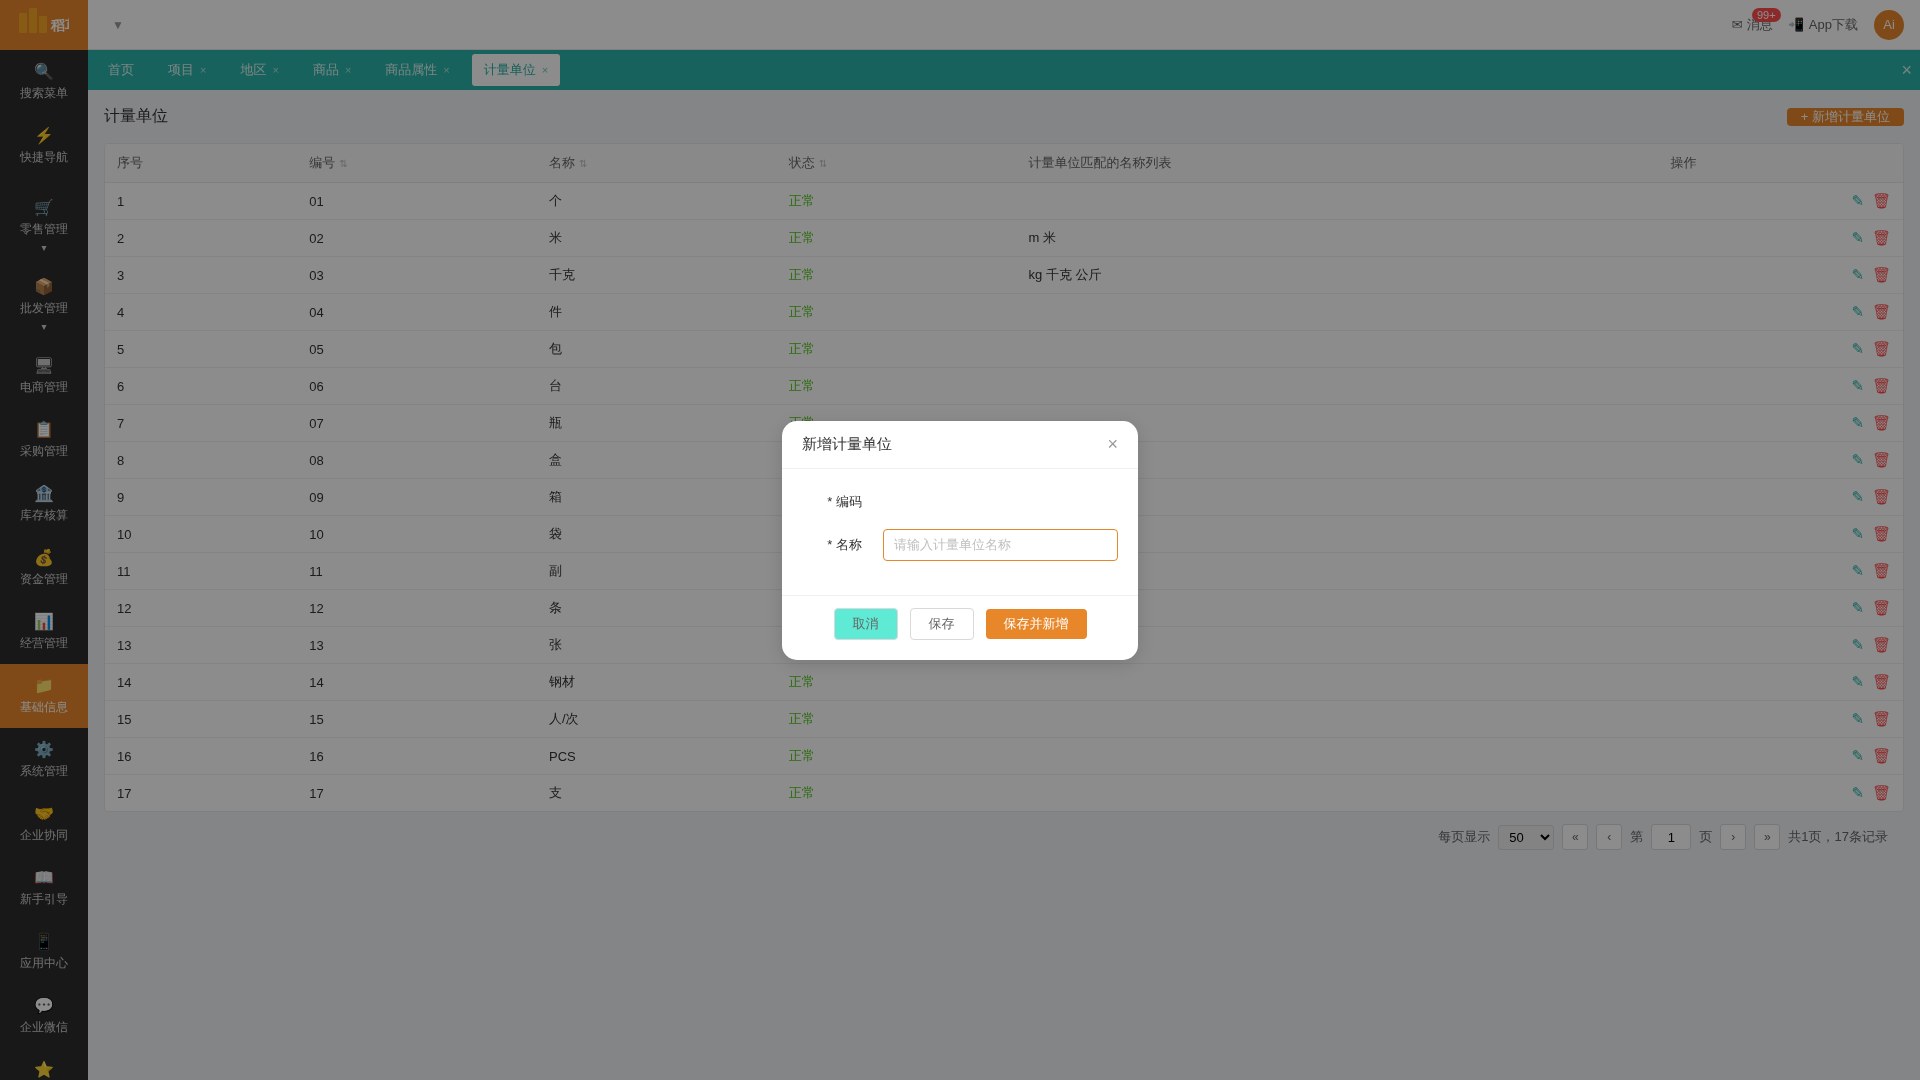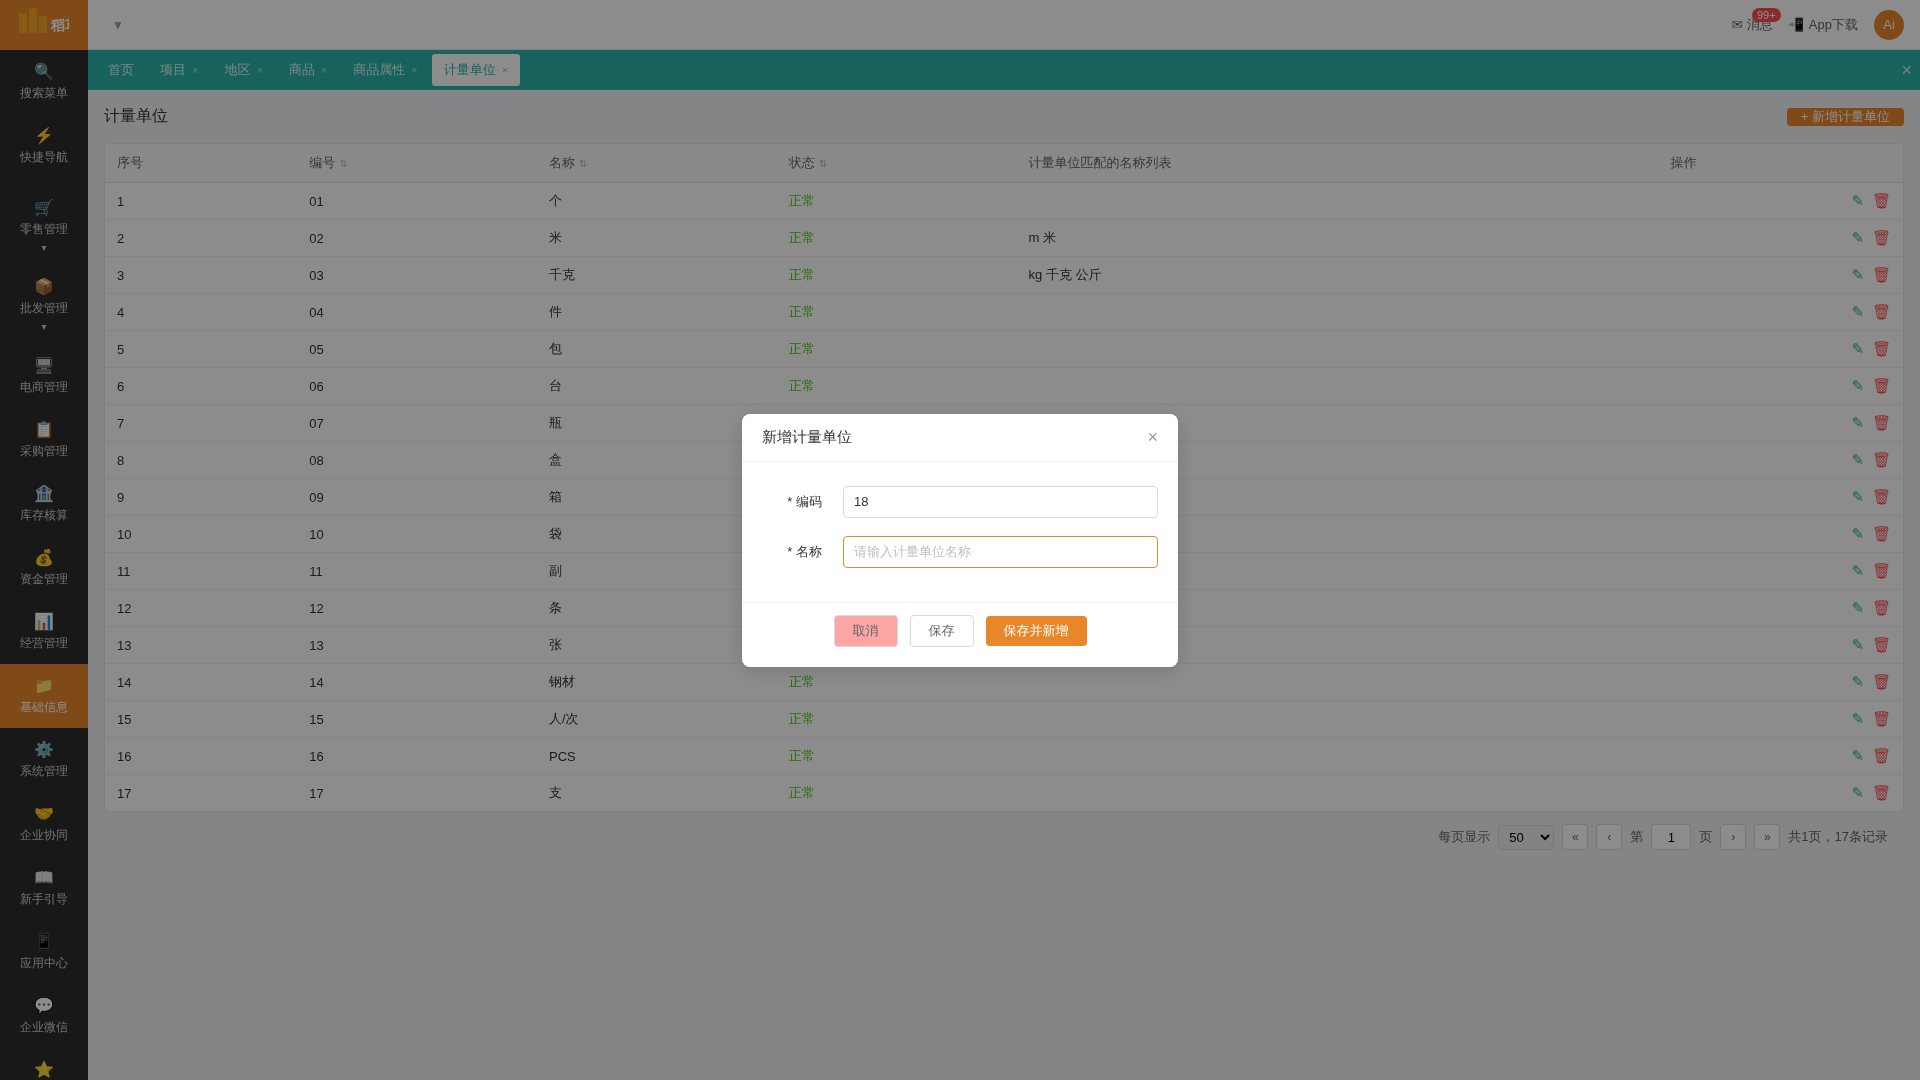--- a/index.html
+++ b/index.html
@@ -22,21 +22,21 @@
     .topbar-left { display: flex; align-items: center; gap: 8px; }
     .topbar-brand { font-size: 14px; font-weight: bold; color: #333; }
     .topbar-arrow { color: #999; font-size: 12px; }
     .topbar-right { display: flex; align-items: center; gap: 16px; }
     .topbar-msg { display: flex; align-items: center; gap: 4px; color: #666; font-size: 13px; position: relative; cursor: pointer; }
     .topbar-badge { background: #ff4d4f; color: white; border-radius: 8px; padding: 1px 5px; font-size: 11px; position: absolute; top: -8px; right: -8px; }
     .topbar-app { display: flex; align-items: center; gap: 4px; color: #666; font-size: 13px; cursor: pointer; }
     .topbar-avatar { width: 30px; height: 30px; background: #e8872a; border-radius: 50%; display: flex; align-items: center; justify-content: center; color: white; font-size: 13px; cursor: pointer; }
 
     
-    .tabs-bar { height: 40px; background: #2ab3a8; display: flex; align-items: center; padding: 0 8px; gap: 2px; flex-shrink: 0; }
+    .tabs-bar { height: 40px; background: #2ab3a8; display: flex; align-items: center; padding: 0 8px; gap: 10px; flex-shrink: 0; }
     .tab-item { height: 32px; padding: 0 12px; display: flex; align-items: center; gap: 6px; border-radius: 3px; cursor: pointer; font-size: 13px; color: rgba(255,255,255,0.85); }
     .tab-item.active { background: white; color: #2ab3a8; font-weight: 500; }
     .tab-close { font-size: 11px; color: inherit; opacity: 0.7; }
     .tabs-close-all { margin-left: auto; color: white; font-size: 18px; cursor: pointer; opacity: 0.8; }
 
     
     .content { flex: 1; padding: 16px; overflow: auto; position: relative; }
 
     
     .page-header { display: flex; align-items: center; justify-content: space-between; margin-bottom: 16px; }
@@ -57,32 +57,32 @@
     .action-delete { color: #ff4d4f; cursor: pointer; font-size: 15px; }
 
     
     .pagination { display: flex; align-items: center; justify-content: flex-end; padding: 12px 16px; gap: 8px; font-size: 13px; color: #666; }
     .pagination select { border: 1px solid #d9d9d9; border-radius: 3px; padding: 3px 6px; font-size: 13px; }
     .pagination-btn { width: 26px; height: 26px; border: 1px solid #d9d9d9; background: white; border-radius: 3px; cursor: pointer; display: flex; align-items: center; justify-content: center; font-size: 12px; color: #666; }
     .pagination-input { width: 40px; height: 26px; border: 1px solid #d9d9d9; border-radius: 3px; text-align: center; font-size: 13px; }
 
     
     .modal-overlay { position: fixed; top: 0; left: 0; width: 1920px; height: 1080px; background: rgba(0,0,0,0.45); z-index: 1000; display: flex; align-items: center; justify-content: center; }
-    .modal { background: white; border-radius: 8px; width: 436px; box-shadow: 0 4px 20px rgba(0,0,0,0.15); }
+    .modal { background: white; border-radius: 15px; width: 356px; box-shadow: 0 4px 20px rgba(0,0,0,0.15); }
     .modal-header { padding: 14px 20px; border-bottom: 1px solid #f0f0f0; display: flex; align-items: center; justify-content: space-between; }
     .modal-title { font-size: 15px; font-weight: 500; color: #333; }
     .modal-close { cursor: pointer; color: #999; font-size: 18px; line-height: 1; }
     .modal-body { padding: 24px 20px 16px; }
     .form-row { display: flex; align-items: center; margin-bottom: 18px; }
     .form-label { width: 60px; text-align: right; font-size: 13px; color: #333; flex-shrink: 0; margin-right: 21px; }
     .form-input { flex: 1; height: 32px; border: 1px solid #d9d9d9; border-radius: 4px; padding: 0 10px; font-size: 13px; color: #333; outline: none; }
     .form-input.focused { border-color: #e8872a; }
     .form-input::placeholder { color: #bfbfbf; }
     .modal-footer { padding: 12px 20px 20px; display: flex; align-items: center; justify-content: center; gap: 12px; border-top: 1px solid #f0f0f0; }
-    .btn-cancel { border: 1px solid #d9d9d9; background: #fca5a5; color: #666; padding: 6px 18px; border-radius: 4px; cursor: pointer; font-size: 13px; }
+    .btn-cancel { border: 1px solid #d9d9d9; background: #5eead4; color: #666; padding: 6px 18px; border-radius: 4px; cursor: pointer; font-size: 13px; }
     .btn-save { background: white; border: 1px solid #d9d9d9; color: #666; padding: 6px 18px; border-radius: 4px; cursor: pointer; font-size: 13px; }
     .btn-save-add { background: #e8872a; border: none; color: white; padding: 6px 18px; border-radius: 4px; cursor: pointer; font-size: 13px; }
   </style>
 </head>
 <body>
 
 <div class="sidebar">
   <div class="sidebar-logo">
     <span class="sidebar-logo-text">
       <svg width="50" height="30" viewBox="0 0 50 30">
@@ -479,21 +479,20 @@
 
 <div class="modal-overlay">
   <div class="modal">
     <div class="modal-header">
       <span class="modal-title">新增计量单位</span>
       <span class="modal-close">×</span>
     </div>
     <div class="modal-body">
       <div class="form-row">
         <label class="form-label">* 编码</label>
-        <input class="form-input" value="18" style="">
       </div>
       <div class="form-row">
         <label class="form-label">* 名称</label>
         <input class="form-input focused" placeholder="请输入计量单位名称" style="">
       </div>
     </div>
     <div class="modal-footer">
       <button class="btn-cancel">取消</button>
       <button class="btn-save">保存</button>
       <button class="btn-save-add">保存并新增</button>

